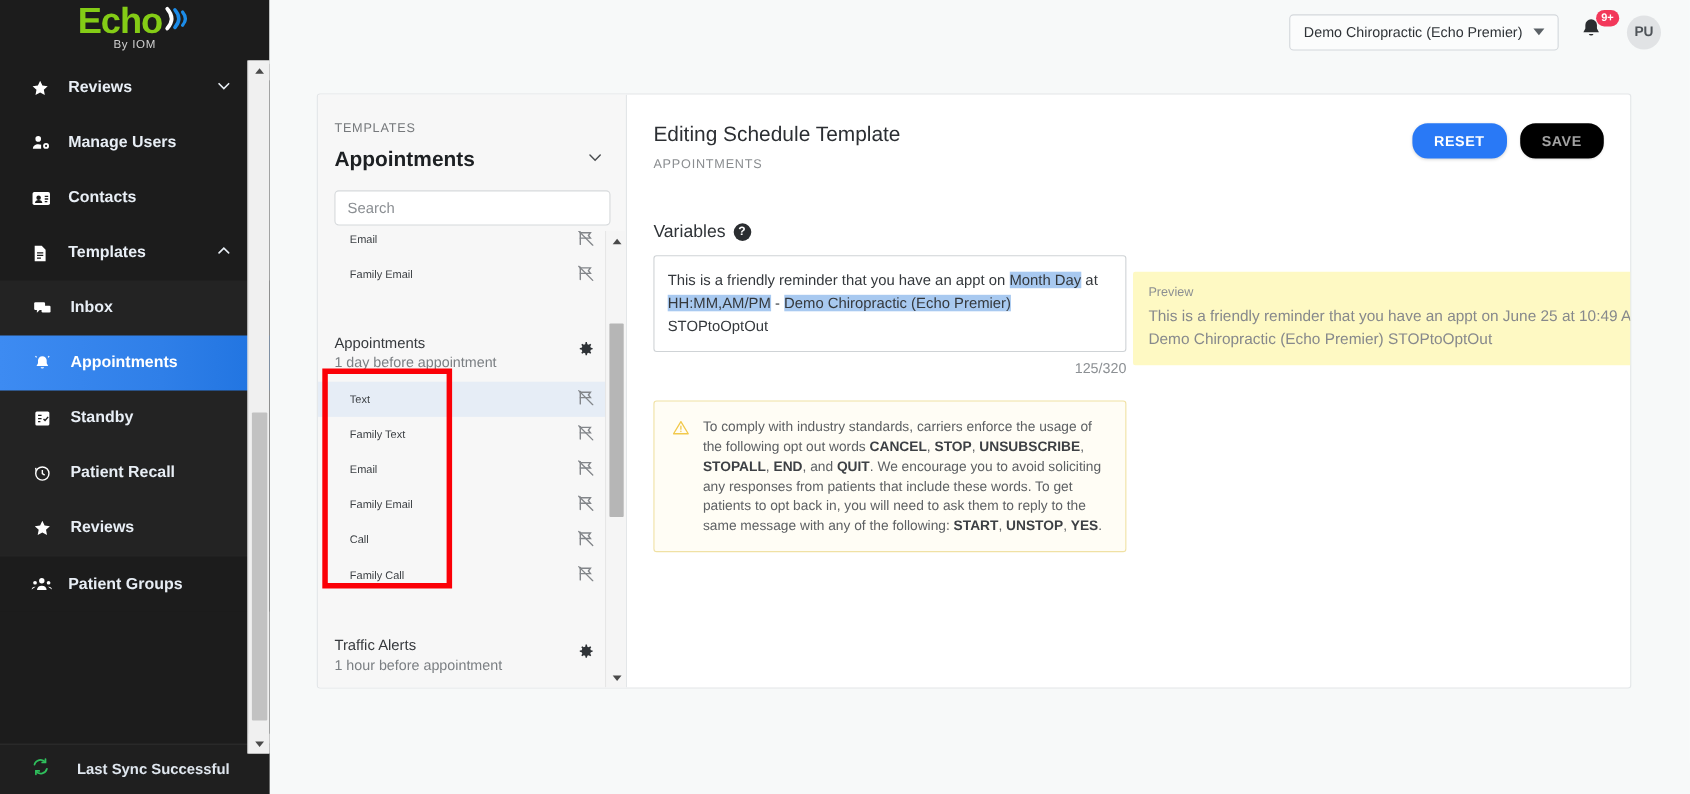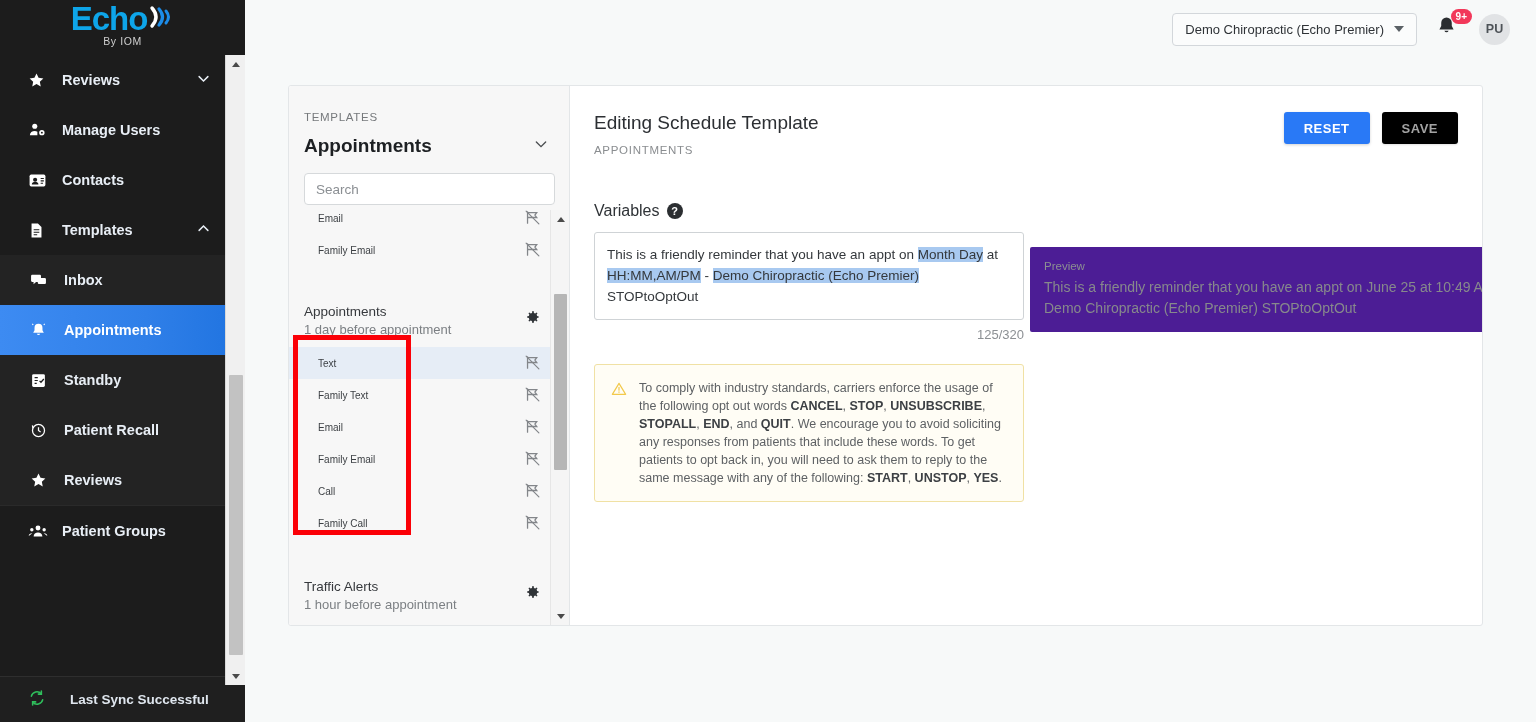--- a/index.html
+++ b/index.html
@@ -18,21 +18,21 @@
     background: #1c1c1c;
     overflow: hidden;
   }
   .brand {
     height: 55px; position: relative;
     display: flex; flex-direction: column;
     align-items: center; justify-content: flex-start;
     padding-top: 2px;
   }
   .brand-word {
-    font-size: 33px; font-weight: 700; color: #0ea5e9;
+    font-size: 33px; font-weight: 700; color: #84cc16;
     letter-spacing: -1px; line-height: 34px;
     display: flex; align-items: center;
   }
   .brand-waves { display:inline-block; margin-left:1px; }
   .brand-sub {
     font-size: 10.5px; color: #cfcfcf; letter-spacing: 0.6px;
     margin-top: -1px;
   }
   .nav-area { position: relative; }
   .nav-item {
@@ -177,21 +177,21 @@
   #tpl-scroll .arrow { position:absolute; left:0; width:19px; height:18px; display:flex;align-items:center;justify-content:center;}
   #tpl-scroll .arrow.up{top:0;} #tpl-scroll .arrow.down{bottom:0;}
   #tpl-scroll .thumb { position:absolute; left:3px; width:13px; background:#b6b6b6; border-radius:1px;}
 
   
   #editor { flex:1; position:relative; padding:26px 0 0 0; }
   .ed-title { font-size:19px; color:#2c2f33; padding-left:24px; }
   .ed-kicker { font-size:11.5px; letter-spacing:.7px; color:#8a8d90; padding-left:24px; margin-top:10px; }
   .ed-actions { position:absolute; right:24px; top:26px; display:flex; gap:12px; }
   .btn {
-    height:32px; padding:0 20px; border-radius:3px; border:0;
+    height:32px; padding:0 20px; border-radius:14px; border:0;
     font-size:13px; font-weight:700; letter-spacing:.5px; cursor:pointer;
     font-family:"Liberation Sans", sans-serif;
     box-shadow:0 1px 3px rgba(0,0,0,.18);
   }
   .btn.reset { background:#2979f6; color:#fff; }
   .btn.save { background:#000000; color:#a3a3a3; cursor:default; box-shadow:0 1px 2px rgba(0,0,0,.12); }
 
   .vars-head {
     display:flex; align-items:center; gap:7px;
     padding-left:24px; margin-top:46px;
@@ -224,21 +224,21 @@
     margin:22px 0 0 24px; width:430px;
     border:1px solid #f0e1a4; background:#fffdf5; border-radius:3px;
     display:flex; gap:12px; padding:14px 14px 14px 16px;
   }
   .warn p { font-size:12.5px; line-height:18px; color:#5e6164; }
   .warn b { color:#3d4044; font-weight:700; }
   .warn-ico { flex:0 0 16px; color:#f2c94c; margin-top:2px; }
 
   .preview {
     position:absolute; left:460px; top:161px; width:500px;
-    background:#4c1d95; border-radius:2px; padding:11px 14px 13px 14px;
+    background:#fef9c3; border-radius:2px; padding:11px 14px 13px 14px;
   }
   .preview .pv-lbl { font-size:11.5px; color:#8c8f92; line-height:16px;}
   .preview .pv-txt { font-size:14px; color:#87898c; line-height:21px; margin-top:3px;}
 </style>
 </head>
 <body>
 
 <div id="root">
 
   <div id="sidebar">

